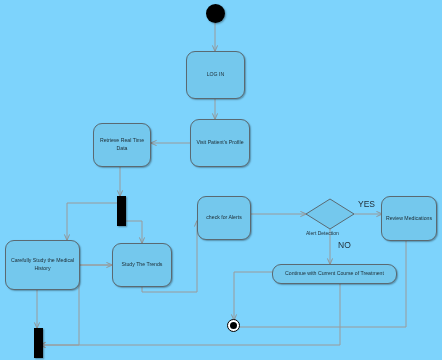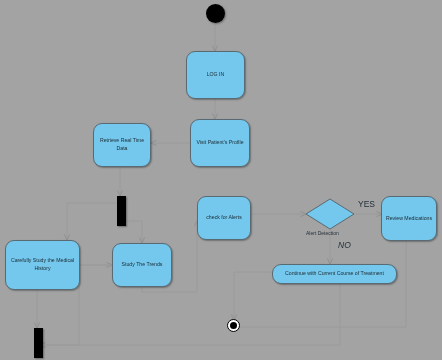--- a/index.html
+++ b/index.html
@@ -4,21 +4,21 @@
 <style>
   html, body {
     margin: 0;
     padding: 0;
     background: #ffffff;
   }
   #canvas {
     position: relative;
     width: 442px;
     height: 360px;
-    background: #a3a3a3;
+    background: #7dd3fc;
     font-family: "Liberation Sans", sans-serif;
     overflow: hidden;
   }
   svg.layer {
     position: absolute;
     left: 0;
     top: 0;
     width: 442px;
     height: 360px;
   }
@@ -157,21 +157,21 @@
   <svg class="layer" style="pointer-events:none;" viewBox="0 0 442 360" xmlns="http://www.w3.org/2000/svg">
     <g>
       <polygon points="330,199 354,214 330,229 306,214" fill="#74c8ed" stroke="#5a6a72" stroke-width="1"></polygon>
     </g>
   </svg>
 
   <div class="edge-label lbl-cond" style="left:306px; top:230px;">Alert Detection</div>
 
   <div class="edge-label lbl-yes" style="left:358px; top:199px;">YES</div>
 
-  <div class="edge-label lbl-no" style="left:338px; top:240px;font-style:italic;">NO</div>
+  <div class="edge-label lbl-no" style="left:338px; top:240px;">NO</div>
 
   <div class="node" style="left:381px; top:196px; width:56px; height:45px;">
     <span>Review Medications</span>
   </div>
 
   <div class="node" style="left:272px; top:264px; width:125px; height:20px;">
     <span>Continue with Current Course of Treatment</span>
   </div>
 
   <div class="bar" style="left:34px; top:328px; width:7px; height:28px;"></div>

